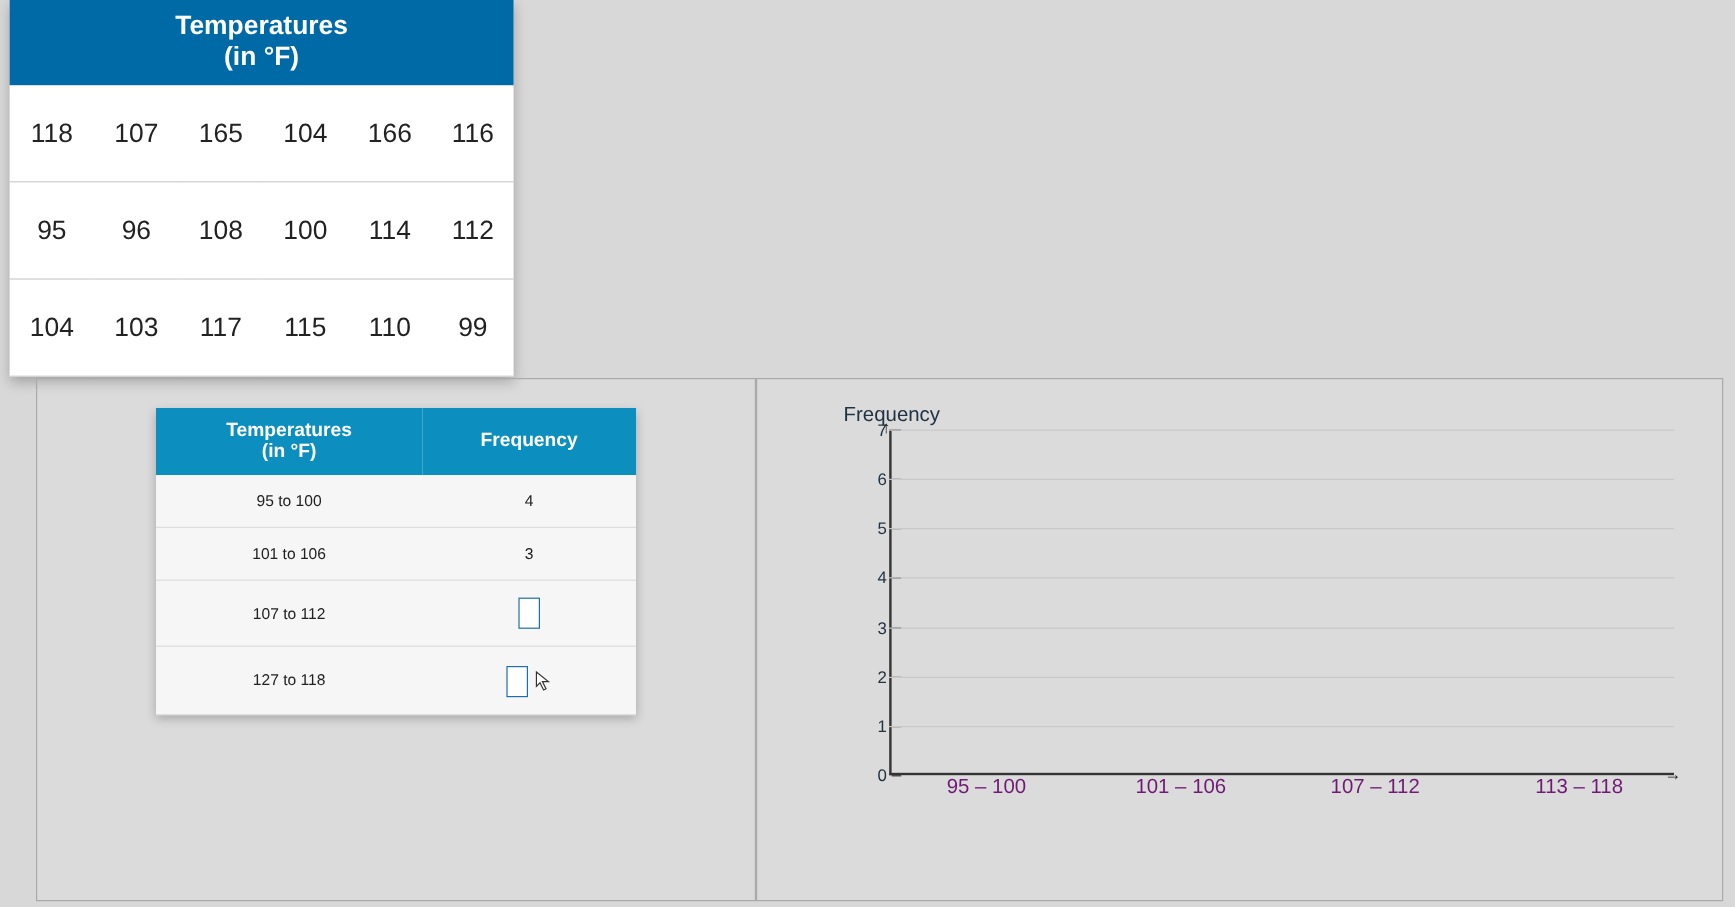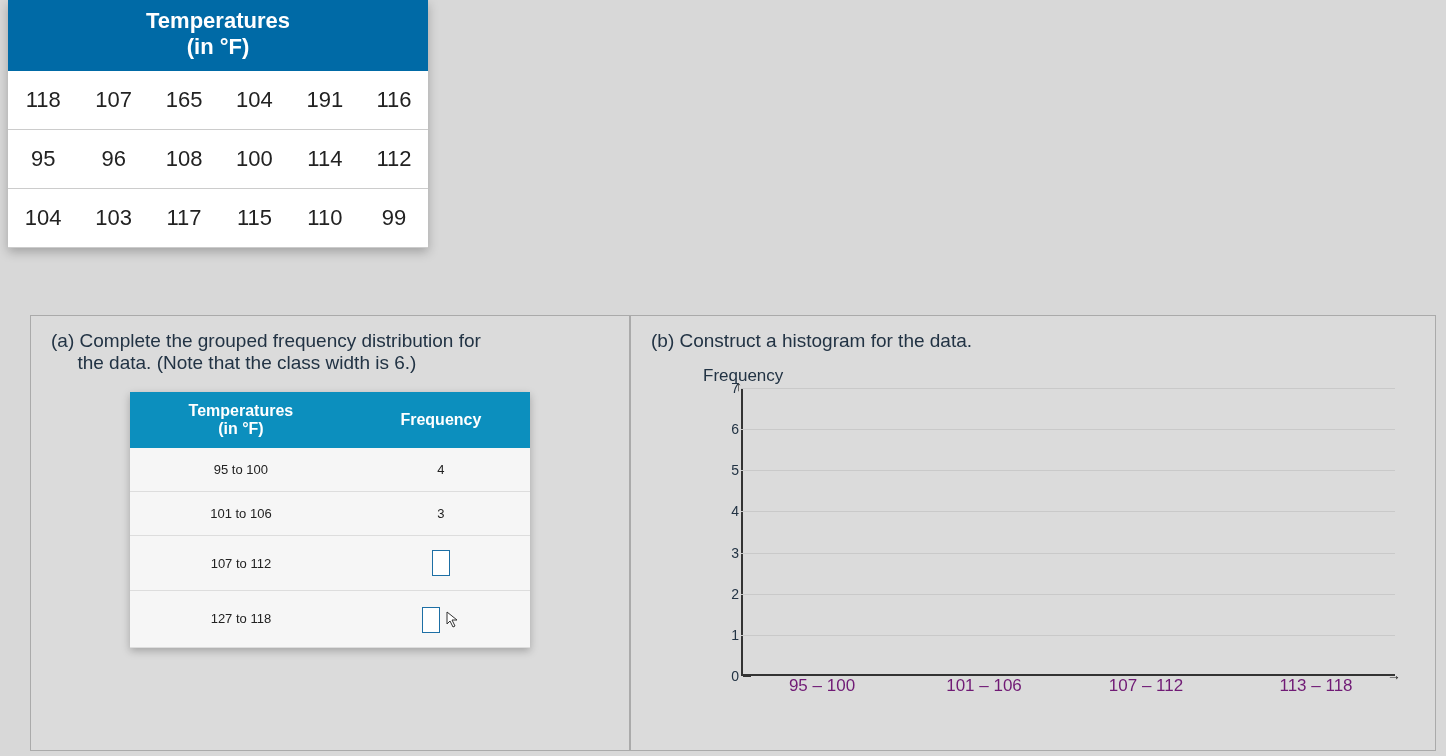--- a/index.html
+++ b/index.html
@@ -24,21 +24,21 @@
     color: #fff;
     font-weight: bold;
     text-align: center;
     padding: 8px 10px 10px;
     font-size: 22px;
     line-height: 1.2;
   }
   .data-row td {
     font-size: 22px;
     text-align: center;
-    padding: 16px 4px;
+    padding: 27px 4px;
     border-bottom: 1px solid #ccc;
   }
   .panels {
     position: absolute;
     top: 315px; left: 30px; right: 10px; bottom: 5px;
     display: flex;
     gap: 0;
   }
   .panel {
     flex: 1;
@@ -109,21 +109,21 @@
         <td class="hd" colspan="6">
     <span>Temperatures</span><br>
     <span>(in °F)</span>
   </td>
       </tr>
   <tr class="data-row">
     <td>118</td>
         <td>107</td>
         <td>165</td>
     <td>104</td>
-        <td>191</td>
+        <td>166</td>
         <td>116</td>
   </tr>
   <tr class="data-row">
     <td>95</td>
         <td>96</td>
         <td>108</td>
     <td>100</td>
         <td>114</td>
         <td>112</td>
   </tr>
@@ -134,25 +134,20 @@
     <td>115</td>
         <td>110</td>
         <td>99</td>
   </tr>
 </tbody>
   </table>
 
 <div class="panels">
 
   <div class="panel panel-a">
-    <div class="instr">
-      <span class="part-label">(a)</span>
-      <span>Complete the grouped frequency distribution for</span><br>
-      &nbsp;&nbsp;&nbsp;&nbsp;&nbsp;<span>the data. (Note that the class width is 6.)</span>
-    </div>
     <table class="freq-table">
       <tbody>
           <tr>
         <th>
           <span>Temperatures</span><br>
           <span>(in °F)</span>
         </th>
         <th>Frequency</th>
       </tr>
       <tr>
@@ -176,24 +171,20 @@
                   <path d="M1 1 L1 13 L4 10 L7 16 L9 15 L6 9 L11 9 Z" fill="#fff" stroke="#333" stroke-width="1"></path>
                 </svg>
           </span>
         </td>
       </tr>
     </tbody>
       </table>
   </div>
 
   <div class="panel">
-    <div class="instr">
-      <span class="part-label">(b)</span>
-      <span>Construct a histogram for the data.</span>
-    </div>
     <div class="hist-wrap">
       <div class="hist-title">Frequency</div>
       <div class="y-arrow">↑</div>
       <div class="x-arrow">→</div>
       <div class="y-axis"></div>
       <div class="x-axis"></div>
       <div id="hist-ticks">
           <div class="tick-y" style="top: 298px;">0<div class="mark"></div></div>
           <div class="tick-y" style="top: 256.857px;">1<div class="mark"></div></div>
           <div class="grid-line" style="top: 264.857px;"></div>

